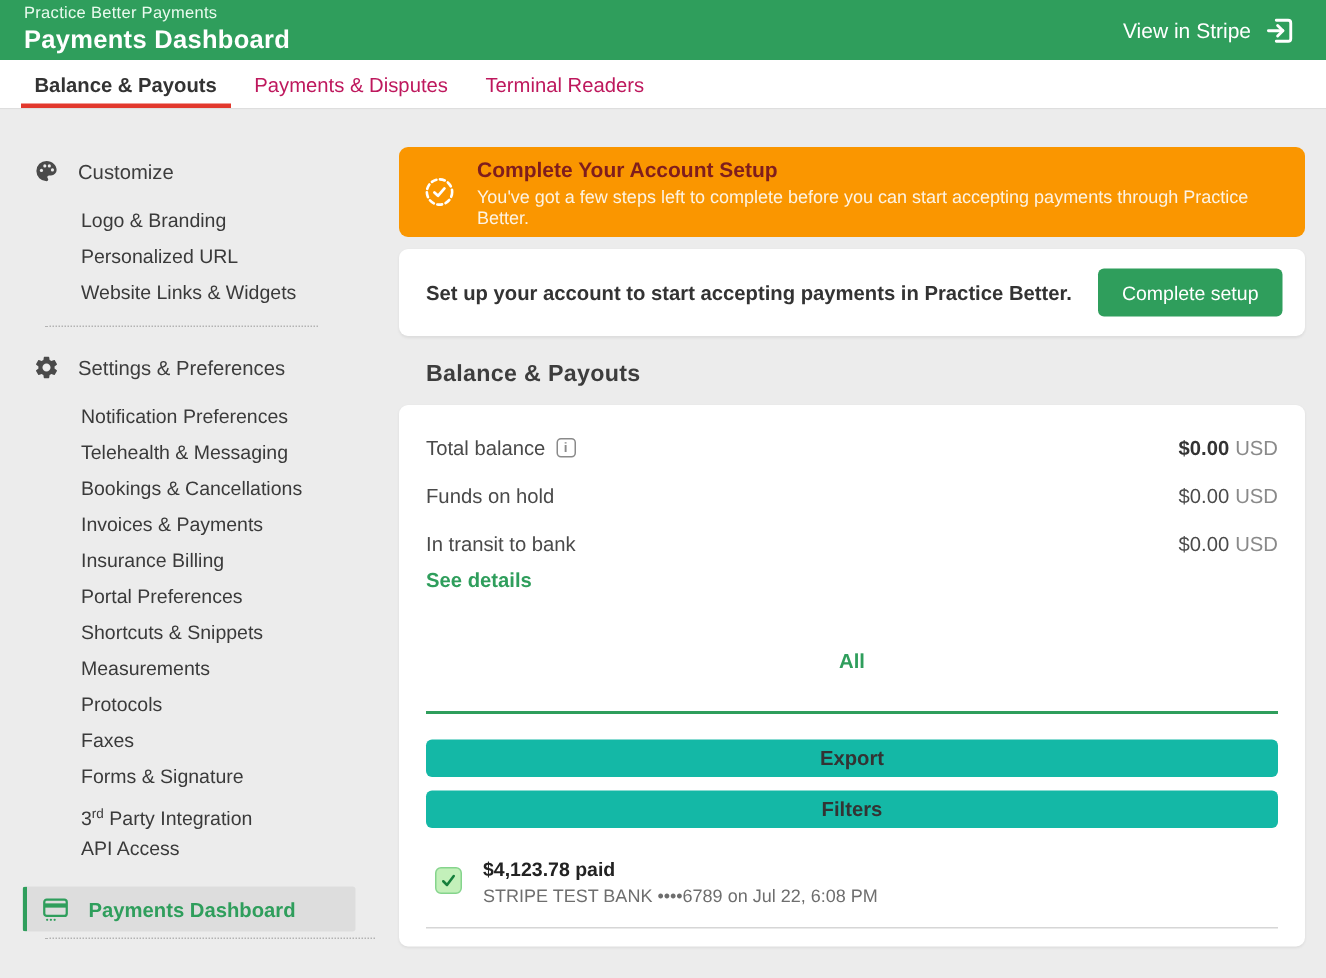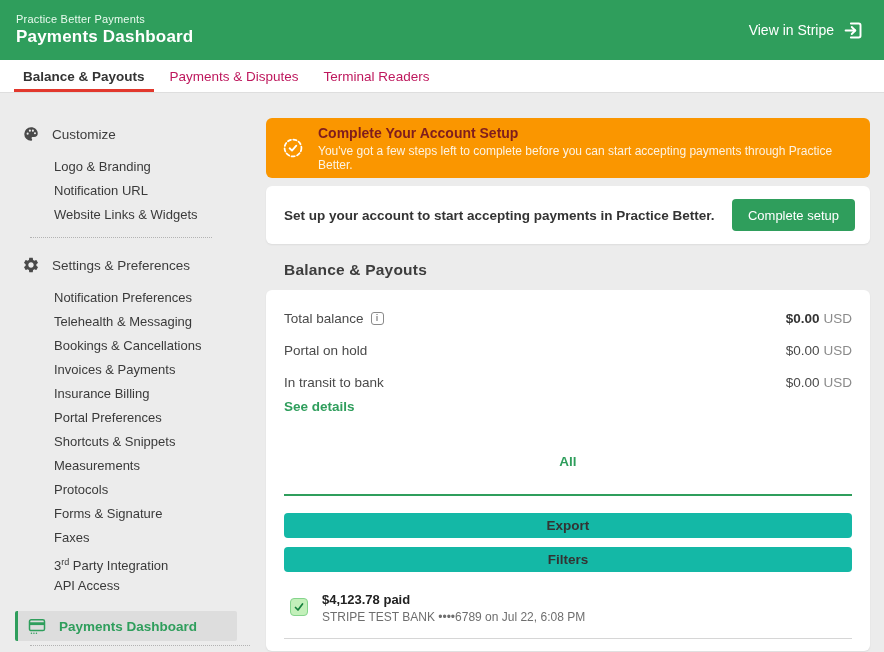--- a/index.html
+++ b/index.html
@@ -1,20 +1,20 @@
 <!DOCTYPE html>
 <html><head>
 <meta charset="utf-8">
 <style>
   * { margin:0; padding:0; box-sizing:border-box; }
   html,body { width:884px; height:652px; overflow:hidden; background:#ececec;
     font-family:"Liberation Sans", sans-serif; }
 
   
-  .app-header { height:60px; background:#2f9e5c; display:flex; align-items:center;
+  .app-header { height:40px; background:#2f9e5c; display:flex; align-items:center;
     justify-content:space-between; padding:0 20px 0 16px; }
   .hdr-left { display:flex; flex-direction:column; gap:2px; }
   .app-subtitle { color:#eafbef; font-size:11px; letter-spacing:.2px; }
   .page-title { color:#ffffff; font-size:17px; font-weight:700; letter-spacing:.2px; }
   .view-stripe { display:flex; align-items:center; gap:9px; color:#ffffff;
     font-size:14px; font-weight:500; cursor:pointer; }
 
   
   .tabbar { height:33px; background:#ffffff; display:flex; align-items:stretch;
     padding-left:14px; border-bottom:1px solid #dedede; }
@@ -124,42 +124,42 @@
       <svg class="ic" viewBox="0 0 24 24" fill="currentColor">
         <path d="M12 3a9 9 0 0 0 0 18c.83 0 1.5-.67 1.5-1.5 0-.39-.15-.74-.39-1.01-.23-.26-.38-.61-.38-.99 0-.83.67-1.5 1.5-1.5H16a5 5 0 0 0 5-5c0-4.42-4.03-8-9-8z"></path>
         <circle cx="7.5" cy="11.5" r="1.4" fill="#ececec"></circle>
         <circle cx="10.5" cy="7.5" r="1.4" fill="#ececec"></circle>
         <circle cx="14.5" cy="7.5" r="1.4" fill="#ececec"></circle>
         <circle cx="17.3" cy="11" r="1.4" fill="#ececec"></circle>
       </svg>
       <span>Customize</span>
     </div>
     <div class="side-item">Logo &amp; Branding</div>
-    <div class="side-item">Notification URL</div>
+    <div class="side-item">Personalized URL</div>
     <div class="side-item">Website Links &amp; Widgets</div>
 
     <div class="dotted"></div>
 
     <div class="side-header">
       <svg class="ic" viewBox="0 0 24 24" fill="currentColor">
         <path d="M19.14 12.94c.04-.3.06-.61.06-.94 0-.32-.02-.64-.07-.94l2.03-1.58c.18-.14.23-.41.12-.61l-1.92-3.32c-.12-.22-.37-.29-.59-.22l-2.39.96c-.5-.38-1.03-.7-1.62-.94l-.36-2.54c-.04-.24-.24-.41-.48-.41h-3.84c-.24 0-.43.17-.47.41l-.36 2.54c-.59.24-1.13.57-1.62.94l-2.39-.96c-.22-.08-.47 0-.59.22L2.74 8.87c-.12.21-.08.47.12.61l2.03 1.58c-.05.3-.09.63-.09.94s.02.64.07.94l-2.03 1.58c-.18.14-.23.41-.12.61l1.92 3.32c.12.22.37.29.59.22l2.39-.96c.5.38 1.03.7 1.62.94l.36 2.54c.05.24.24.41.48.41h3.84c.24 0 .44-.17.47-.41l.36-2.54c.59-.24 1.13-.56 1.62-.94l2.39.96c.22.08.47 0 .59-.22l1.92-3.32c.12-.22.07-.47-.12-.61l-2.01-1.58zM12 15.6c-1.98 0-3.6-1.62-3.6-3.6s1.62-3.6 3.6-3.6 3.6 1.62 3.6 3.6-1.62 3.6-3.6 3.6z"></path>
       </svg>
       <span>Settings &amp; Preferences</span>
     </div>
     <div class="side-item">Notification Preferences</div>
     <div class="side-item">Telehealth &amp; Messaging</div>
     <div class="side-item">Bookings &amp; Cancellations</div>
     <div class="side-item">Invoices &amp; Payments</div>
     <div class="side-item">Insurance Billing</div>
     <div class="side-item">Portal Preferences</div>
     <div class="side-item">Shortcuts &amp; Snippets</div>
     <div class="side-item">Measurements</div>
     <div class="side-item">Protocols</div>
+    <div class="side-item">Faxes</div>
     <div class="side-item">Forms &amp; Signature</div>
-    <div class="side-item">Faxes</div>
     <div class="side-item"><span>3</span><sup>rd</sup><span> Party Integration</span></div>
     <div class="side-item">API Access</div>
 
     <div class="active-item">
       <svg class="ic" viewBox="0 0 24 24" fill="none" stroke="currentColor" stroke-width="1.8">
         <rect x="3" y="4.5" width="18" height="13" rx="2"></rect>
         <rect x="3.5" y="7.5" width="17" height="3.4" fill="currentColor" stroke="none"></rect>
         <circle cx="5.3" cy="20.6" r="0.9" fill="currentColor" stroke="none"></circle>
         <circle cx="8.3" cy="20.6" r="0.9" fill="currentColor" stroke="none"></circle>
         <circle cx="11.3" cy="20.6" r="0.9" fill="currentColor" stroke="none"></circle>
@@ -193,21 +193,21 @@
 
       <div class="bal-row">
         <span class="bal-label">
           <span>Total balance</span>
           <span class="info-ic">i</span>
         </span>
         <span class="bal-val"><span class="amount">$0.00</span><span class="cur">USD</span></span>
       </div>
 
       <div class="bal-row">
-        <span class="bal-label">Portal on hold</span>
+        <span class="bal-label">Funds on hold</span>
         <span class="bal-val"><span class="amount">$0.00</span><span class="cur">USD</span></span>
       </div>
 
       <div class="bal-row">
         <span class="bal-label">In transit to bank</span>
         <span class="bal-val"><span class="amount">$0.00</span><span class="cur">USD</span></span>
       </div>
 
       <div class="see-details">See details</div>
 

